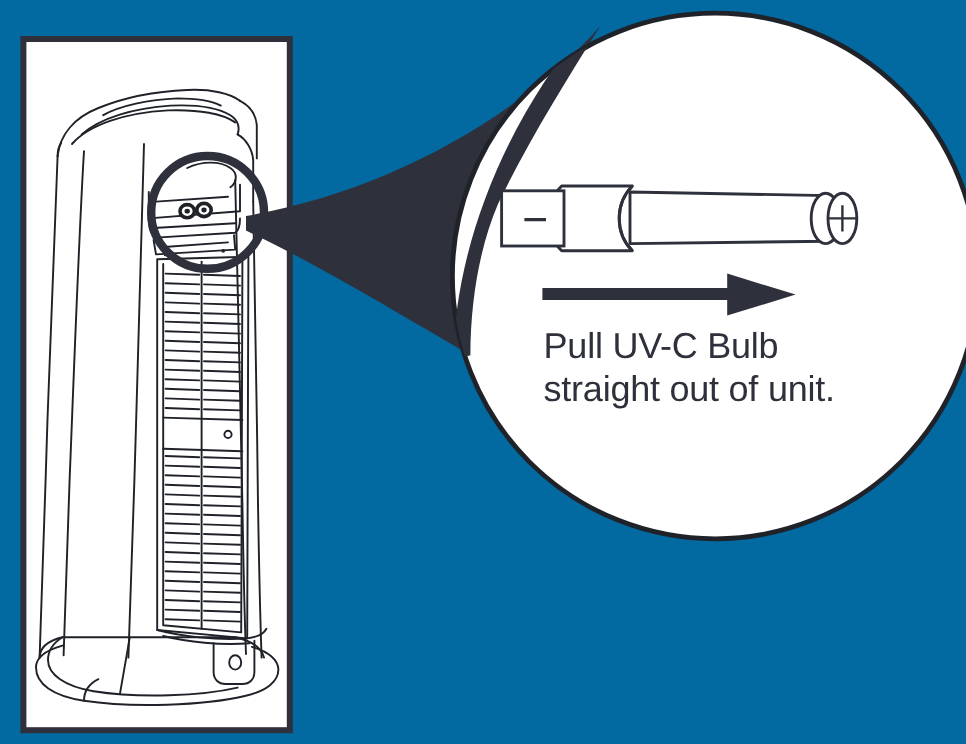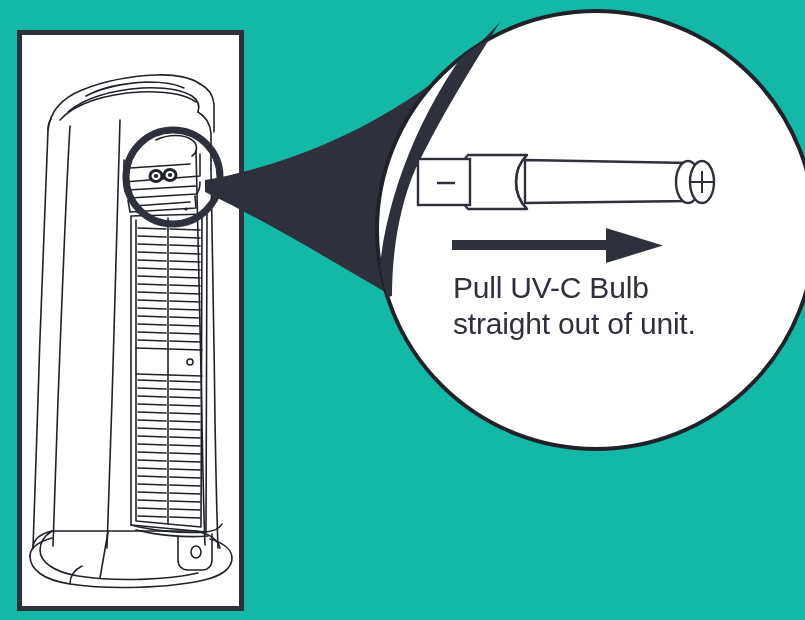--- a/index.html
+++ b/index.html
@@ -8,21 +8,21 @@
     padding: 0;
     background: #ffffff;
   }
   body {
     font-family: "Liberation Sans", sans-serif;
   }
   #stage {
     position: relative;
     width: 805px;
     height: 620px;
-    background: #14b8a6;
+    background: #0369a1;
     overflow: hidden;
     text-align: right;
   }
   #stage svg {
     position: absolute;
     top: 0;
     left: 0;
     display: block;
   }
   .instr-text {

